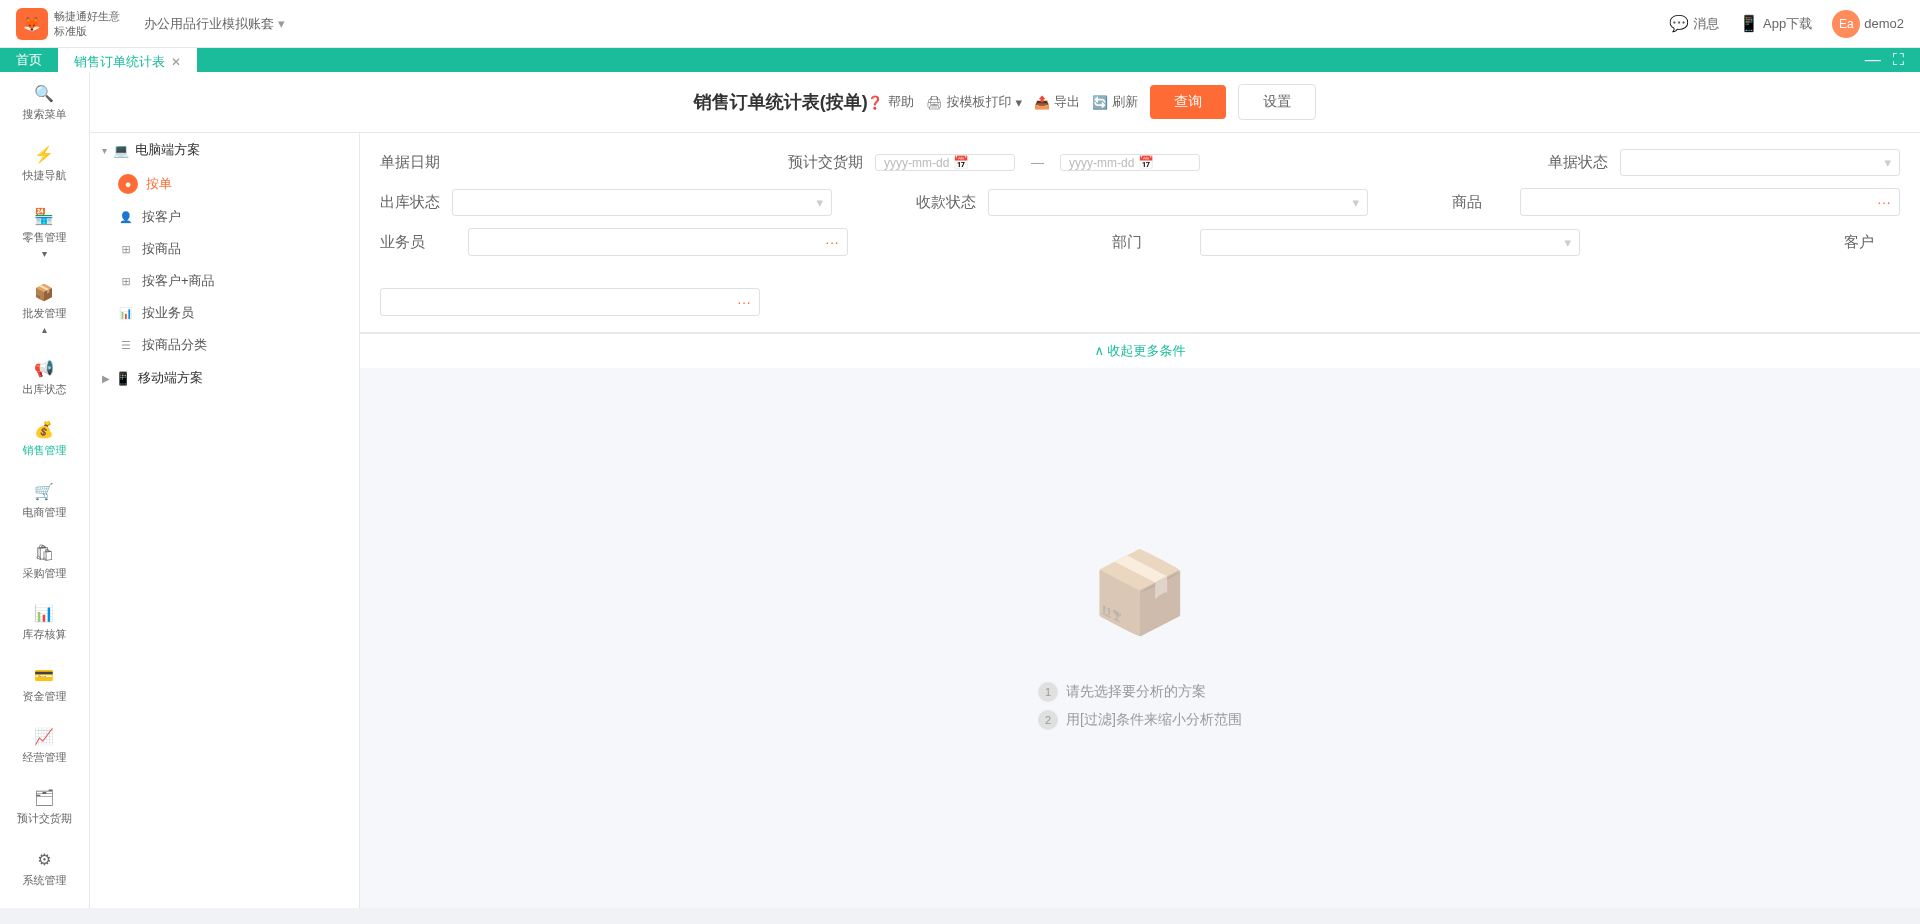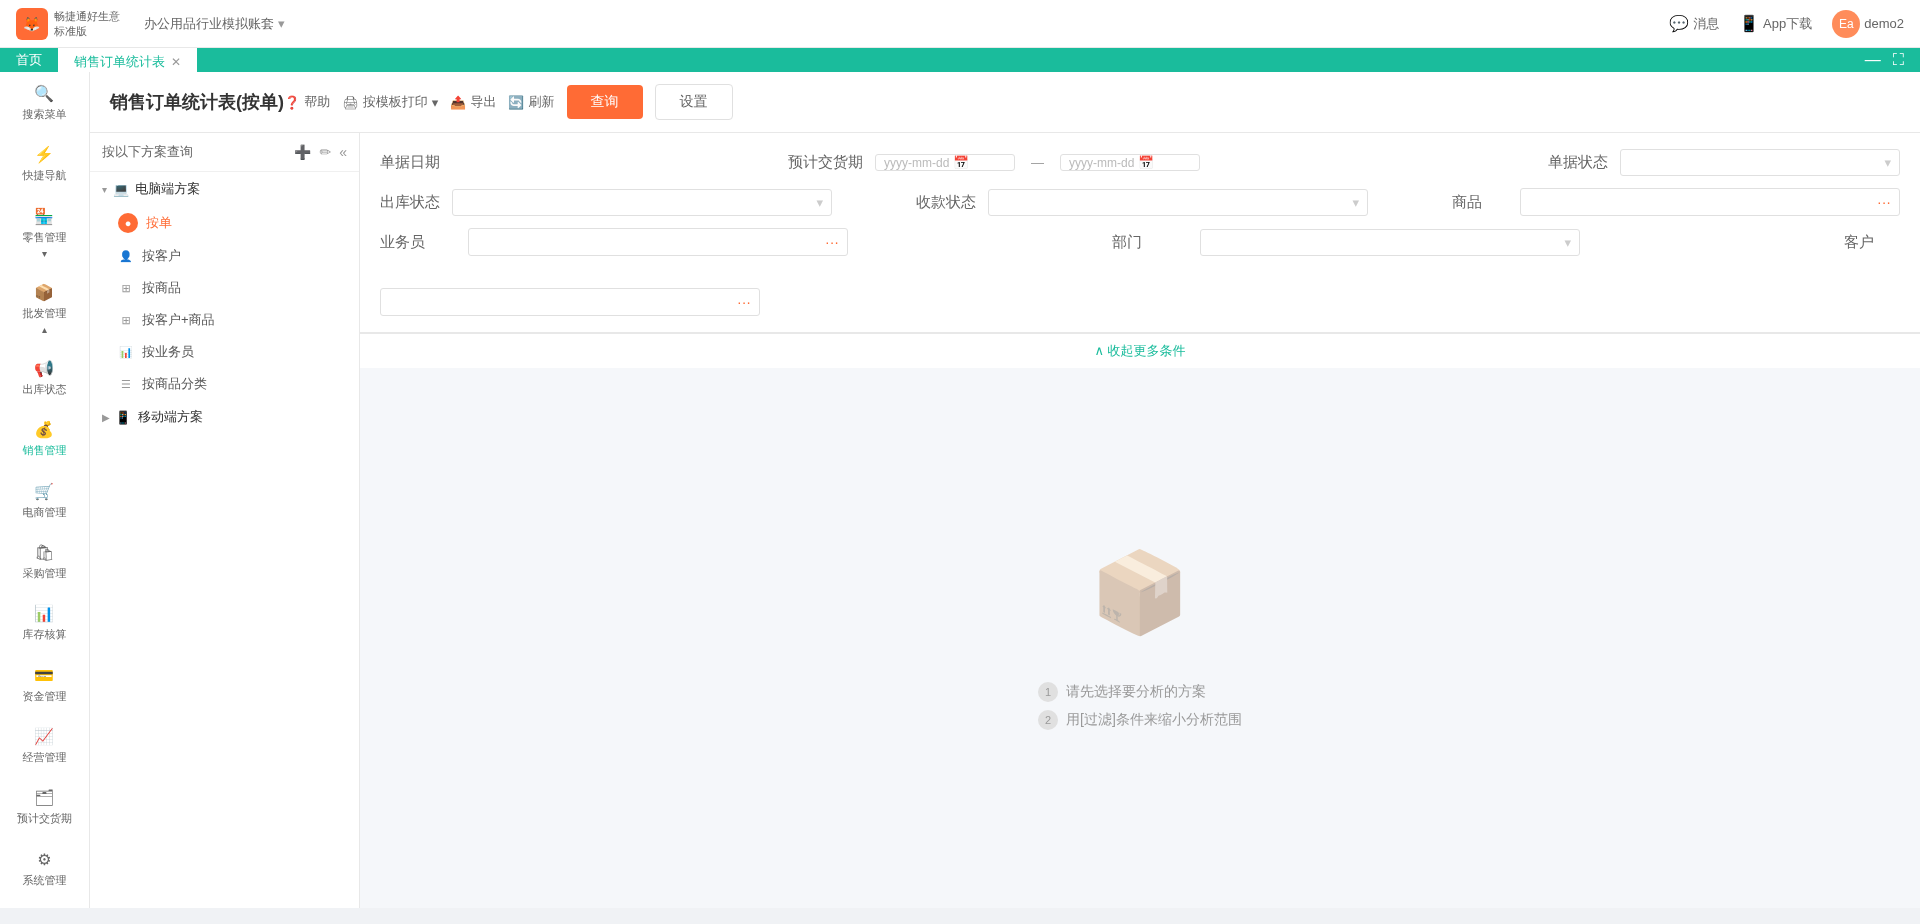--- a/index.html
+++ b/index.html
@@ -37,21 +37,21 @@
     .sidebar-item { display: flex; flex-direction: column; align-items: center; padding: 12px 4px; cursor: pointer; color: #666; font-size: 12px; gap: 4px; border-bottom: none; }
     .sidebar-item.active { color: #1abc9c; }
     .sidebar-item .s-icon { font-size: 16px; }
     .sidebar-item .s-label { font-size: 11px; text-align: center; line-height: 1.3; }
     .sidebar-item .arrow { font-size: 10px; }
 
     
     .content-area { flex: 1; display: flex; flex-direction: column; overflow: hidden; }
 
     
-    .page-header { background: #fff; padding: 12px 20px; border-bottom: 1px solid #e8e8e8; display: flex; align-items: center; justify-content: flex-start; }
+    .page-header { background: #fff; padding: 12px 20px; border-bottom: 1px solid #e8e8e8; display: flex; align-items: center; justify-content: center; }
     .page-title { font-size: 18px; font-weight: 600; color: #333; }
     .page-actions { display: flex; align-items: center; gap: 12px; }
     .action-btn { display: flex; align-items: center; gap: 4px; cursor: pointer; color: #666; font-size: 13px; }
 
     
     .filter-section { background: #fff; padding: 16px 20px; border-bottom: 1px solid #e8e8e8; }
     .filter-row { display: flex; align-items: center; gap: 12px; margin-bottom: 12px; flex-wrap: wrap; }
     .filter-row:last-child { margin-bottom: 0; gap: 32px; }
     .filter-label { color: #666; font-size: 15px; white-space: nowrap; min-width: 56px; }
     .date-filter { display: flex; align-items: center; gap: 6px; }
@@ -232,28 +232,20 @@
           <span>刷新</span>
         </div>
         <button class="query-btn">查询</button>
         <button class="setting-btn">设置</button>
       </div>
     </div>
 
     <div class="main-body">
 
       <div class="left-panel">
-        <div class="left-panel-header">
-          <span class="left-panel-title">按以下方案查询</span>
-          <div class="left-panel-icons">
-            <span class="panel-icon-btn">➕</span>
-            <span class="panel-icon-btn">✏</span>
-            <span class="panel-icon-btn">«</span>
-          </div>
-        </div>
 
         <div class="tree-parent">
           <span class="caret">▾</span>
           <span>💻</span>
           <span>电脑端方案</span>
         </div>
 
         <div class="tree-child active">
           <div class="selected-badge">●</div>
           <span>按单</span>

